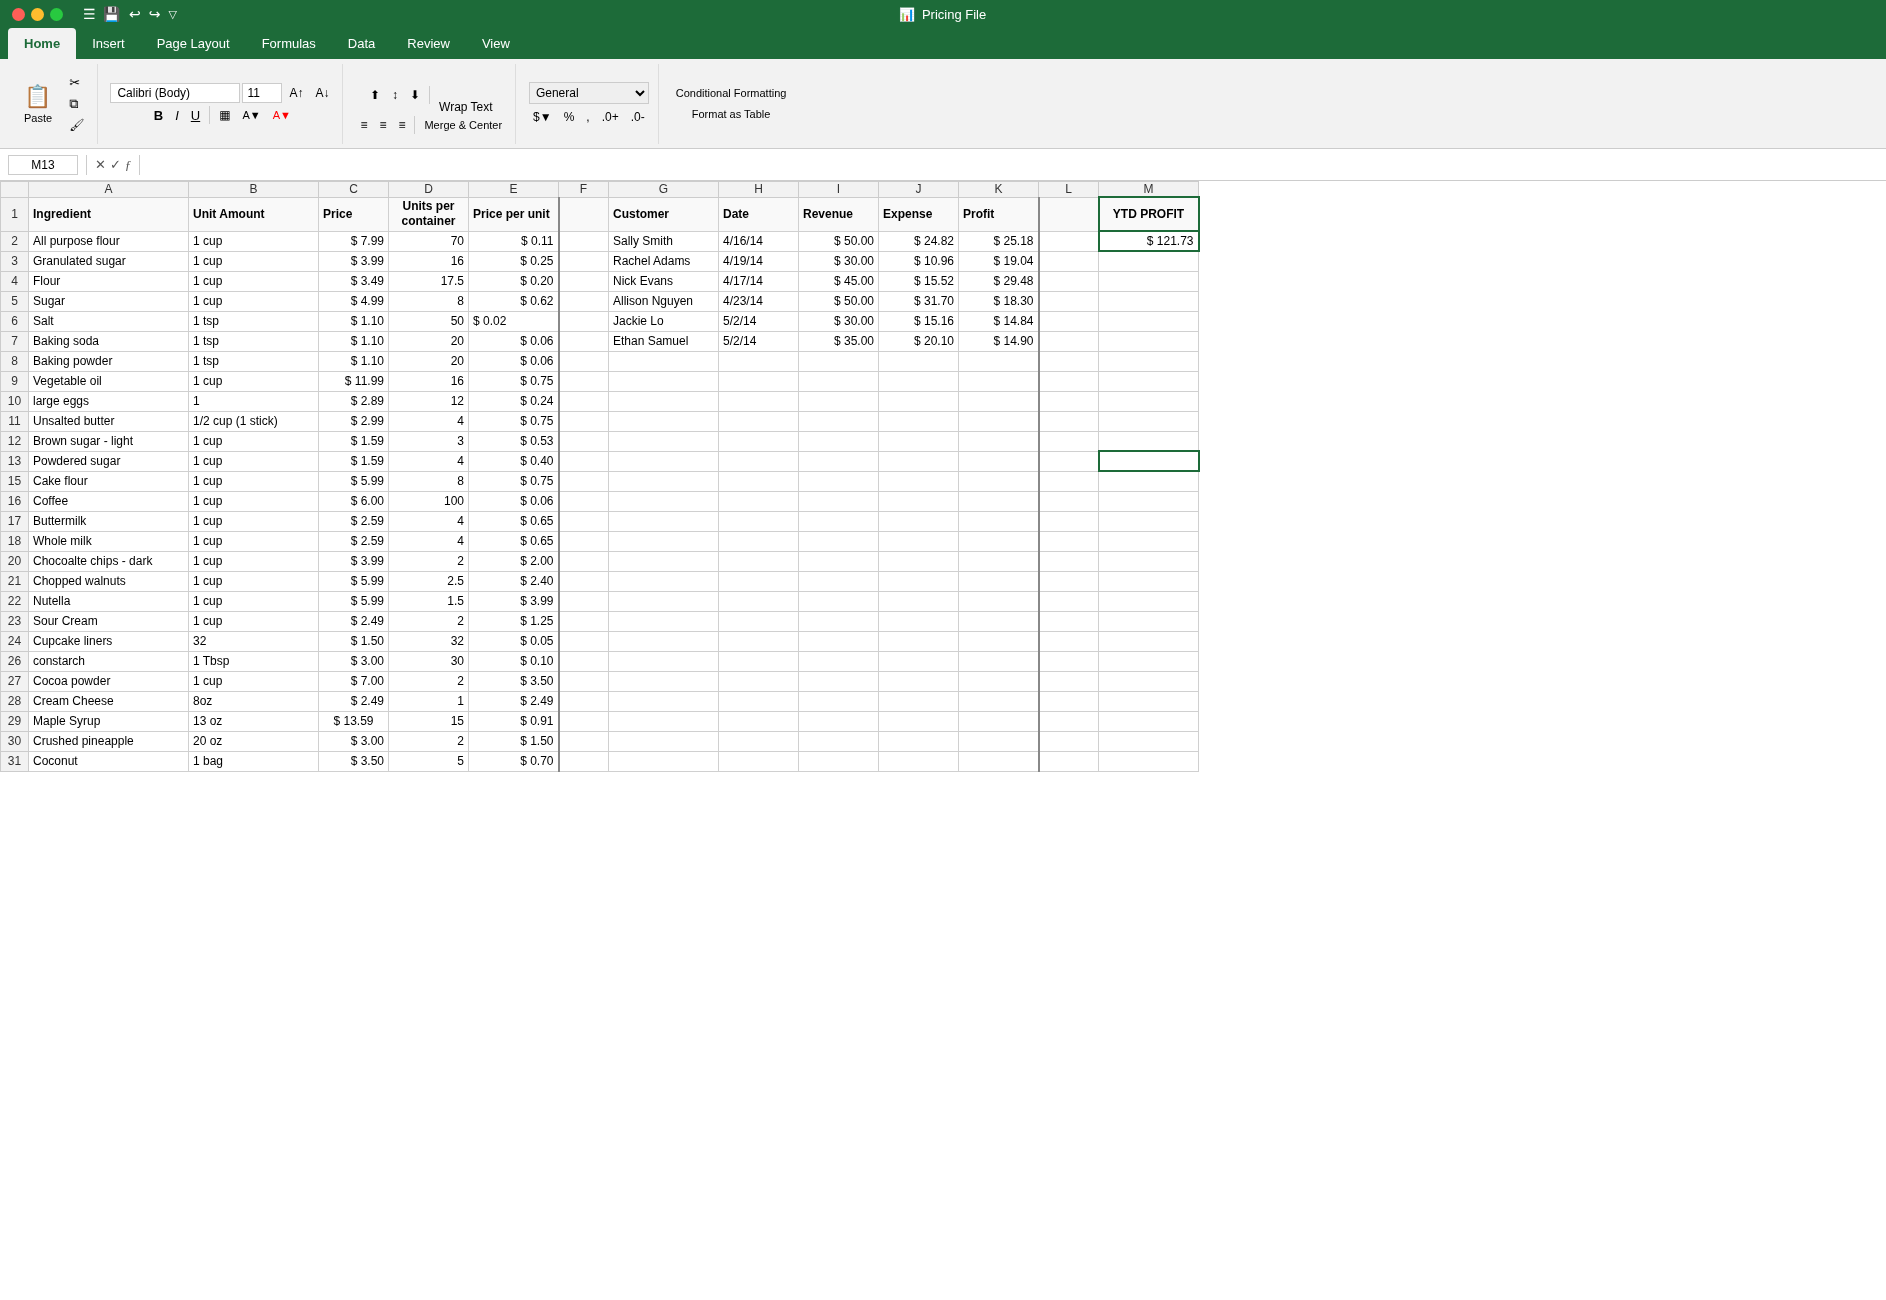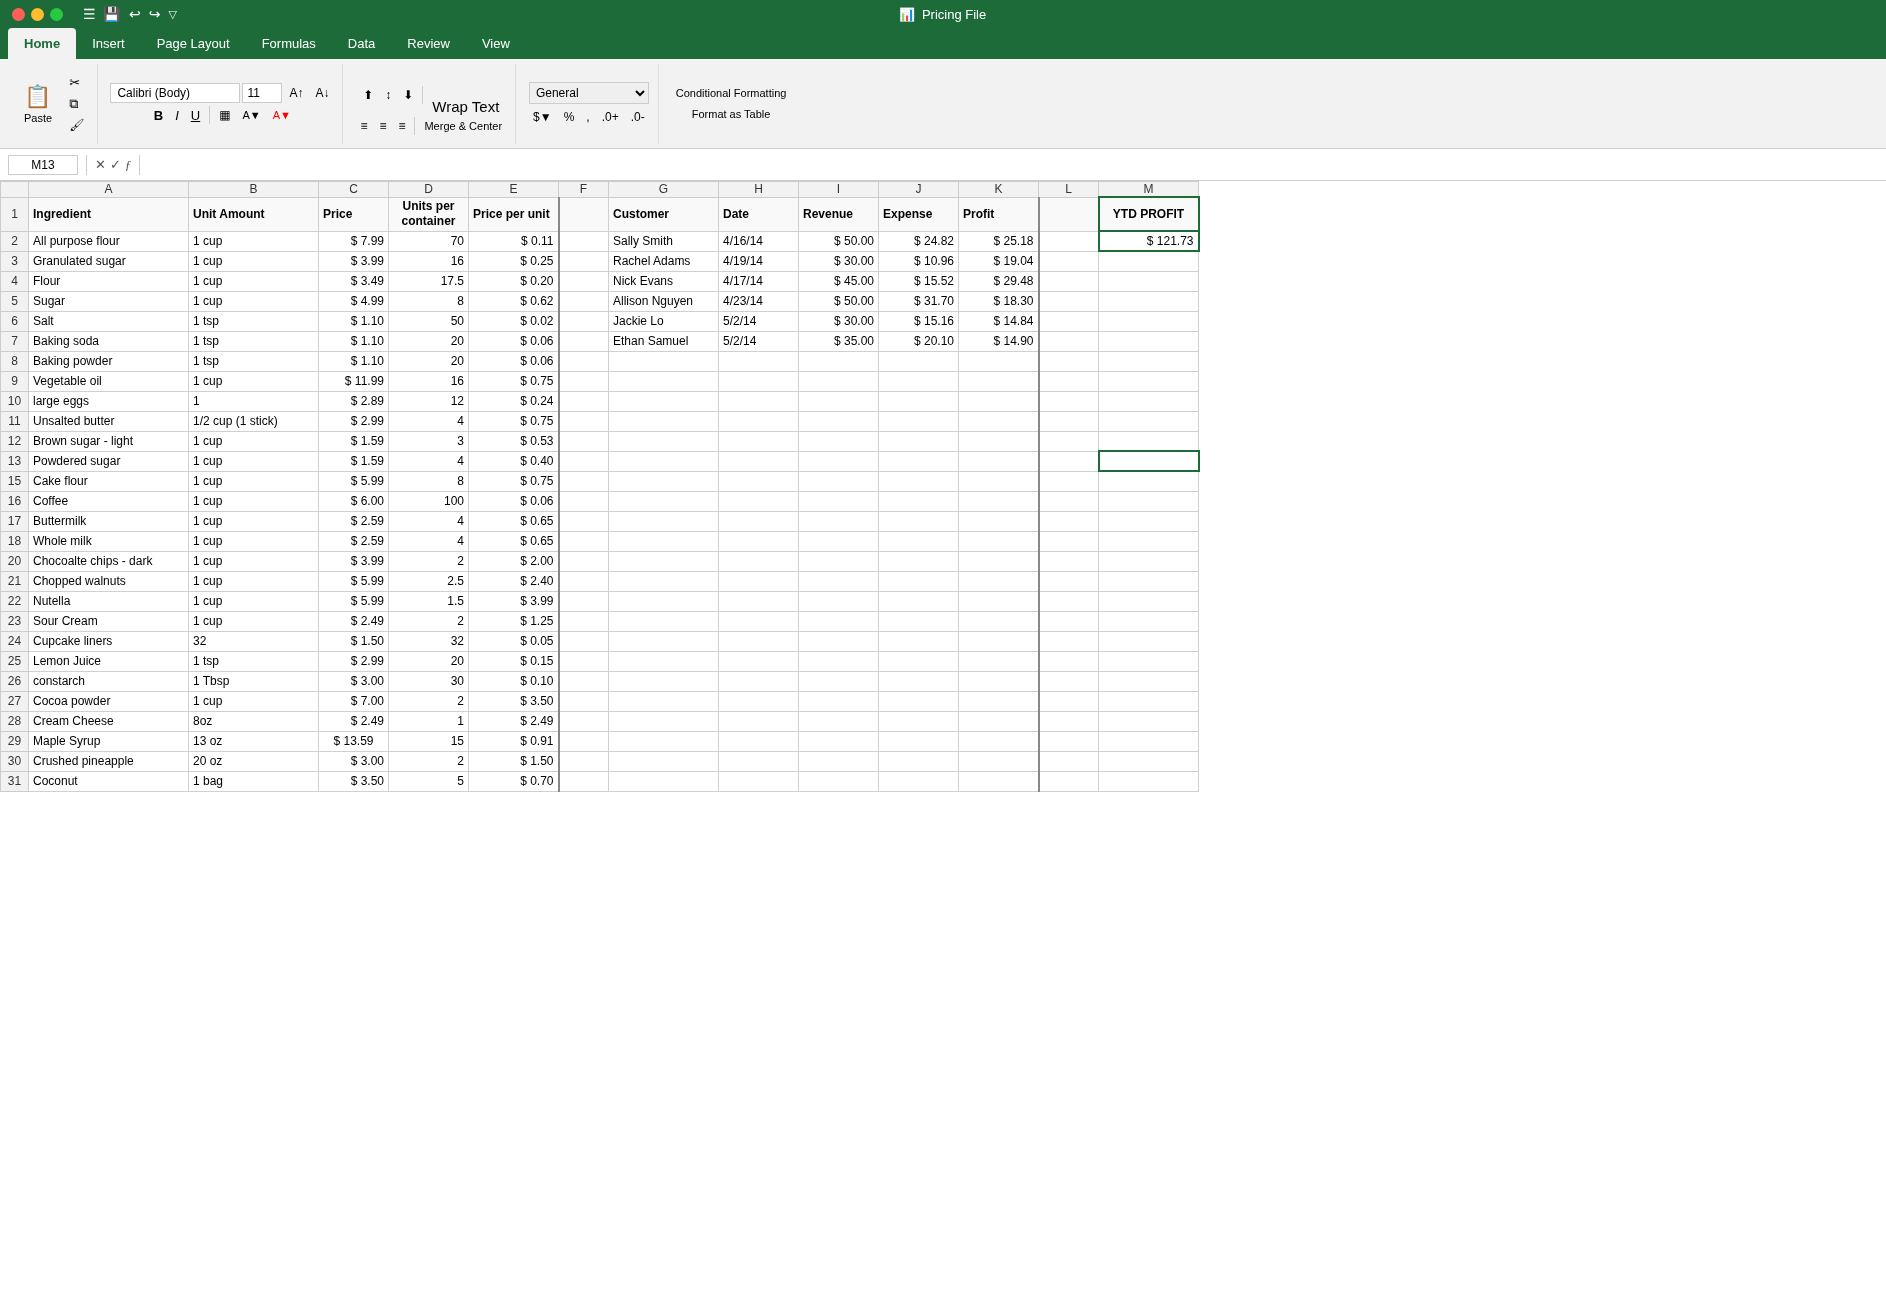--- a/index.html
+++ b/index.html
@@ -263,21 +263,21 @@
       <button class="ribbon-btn-small" style="font-size:11px;color:red;">A▼</button>
     </div>
   </div>
 
   <div class="ribbon-group">
     <div class="ribbon-row">
       <button class="ribbon-btn-small">⬆</button>
       <button class="ribbon-btn-small">↕</button>
       <button class="ribbon-btn-small">⬇</button>
       <span style="width:1px;background:#ccc;height:18px;display:inline-block;margin:0 2px;"></span>
-      <button class="ribbon-btn-small" style="font-size:15px;margin-top:24px;">Wrap Text</button>
+      <button class="ribbon-btn-small" style="font-size:12px;margin-top:24px;">Wrap Text</button>
     </div>
     <div class="ribbon-row">
       <button class="ribbon-btn-small">≡</button>
       <button class="ribbon-btn-small">≡</button>
       <button class="ribbon-btn-small">≡</button>
       <span style="width:1px;background:#ccc;height:18px;display:inline-block;margin:0 2px;"></span>
       <button class="ribbon-btn-small" style="font-size:11px;">Merge &amp; Center</button>
     </div>
   </div>
 
@@ -430,21 +430,21 @@
           <td style="text-align: right; border-right: 2px solid rgb(136, 136, 136); margin-left: 47px;">$ 18.30</td>
           <td></td>
           <td></td>
         </tr>
         <tr>
           <th class="row-header">6</th>
           <td>Salt</td>
           <td>1 tsp</td>
           <td style="text-align: right;">$ 1.10</td>
           <td style="text-align: right;">50</td>
-          <td style="text-align: right; border-right: 2px solid rgb(136, 136, 136);">$ 0.02</td>
+          <td style="border-right: 2px solid rgb(136, 136, 136);">$ 0.02</td>
           <td style="border-left: 1px solid rgb(208, 208, 208);"></td>
           <td>Jackie Lo</td>
           <td>5/2/14</td>
           <td style="text-align: right;">$ 30.00</td>
           <td style="text-align: right;">$ 15.16</td>
           <td style="text-align: right; border-right: 2px solid rgb(136, 136, 136);">$ 14.84</td>
           <td></td>
           <td></td>
         </tr>
         <tr>
@@ -697,36 +697,20 @@
           <td style="border-left: 1px solid rgb(208, 208, 208);"></td>
           <td></td>
           <td></td>
           <td></td>
           <td></td>
           <td style="border-right: 2px solid rgb(136, 136, 136);"></td>
           <td></td>
           <td></td>
         </tr>
         <tr>
-          <th class="row-header">25</th>
-          <td>Lemon Juice</td>
-          <td>1 tsp</td>
-          <td style="text-align: right;">$ 2.99</td>
-          <td style="text-align: right;">20</td>
-          <td style="text-align: right; border-right: 2px solid rgb(136, 136, 136);">$ 0.15</td>
-          <td style="border-left: 1px solid rgb(208, 208, 208);"></td>
-          <td></td>
-          <td></td>
-          <td></td>
-          <td></td>
-          <td style="border-right: 2px solid rgb(136, 136, 136);"></td>
-          <td></td>
-          <td></td>
-        </tr>
-        <tr>
           <th class="row-header">26</th>
           <td>constarch</td>
           <td>1 Tbsp</td>
           <td style="text-align: right;">$ 3.00</td>
           <td style="text-align: right;">30</td>
           <td style="text-align: right; border-right: 2px solid rgb(136, 136, 136);">$ 0.10</td>
           <td style="border-left: 1px solid rgb(208, 208, 208);"></td>
           <td></td>
           <td></td>
           <td></td>

